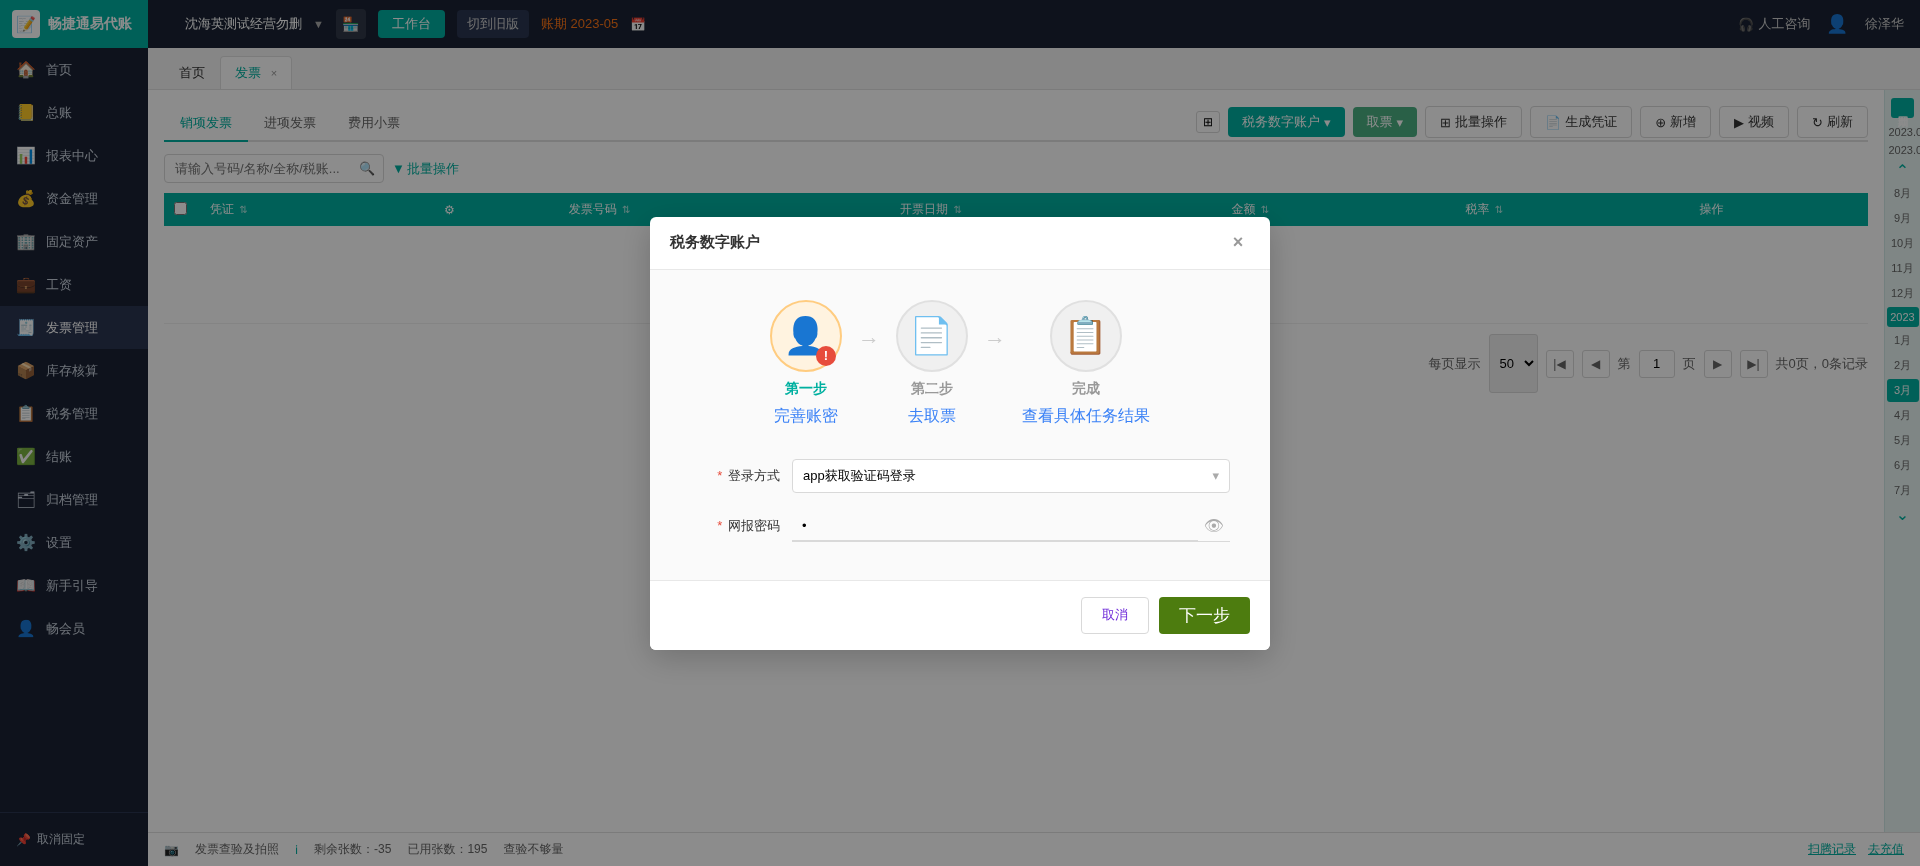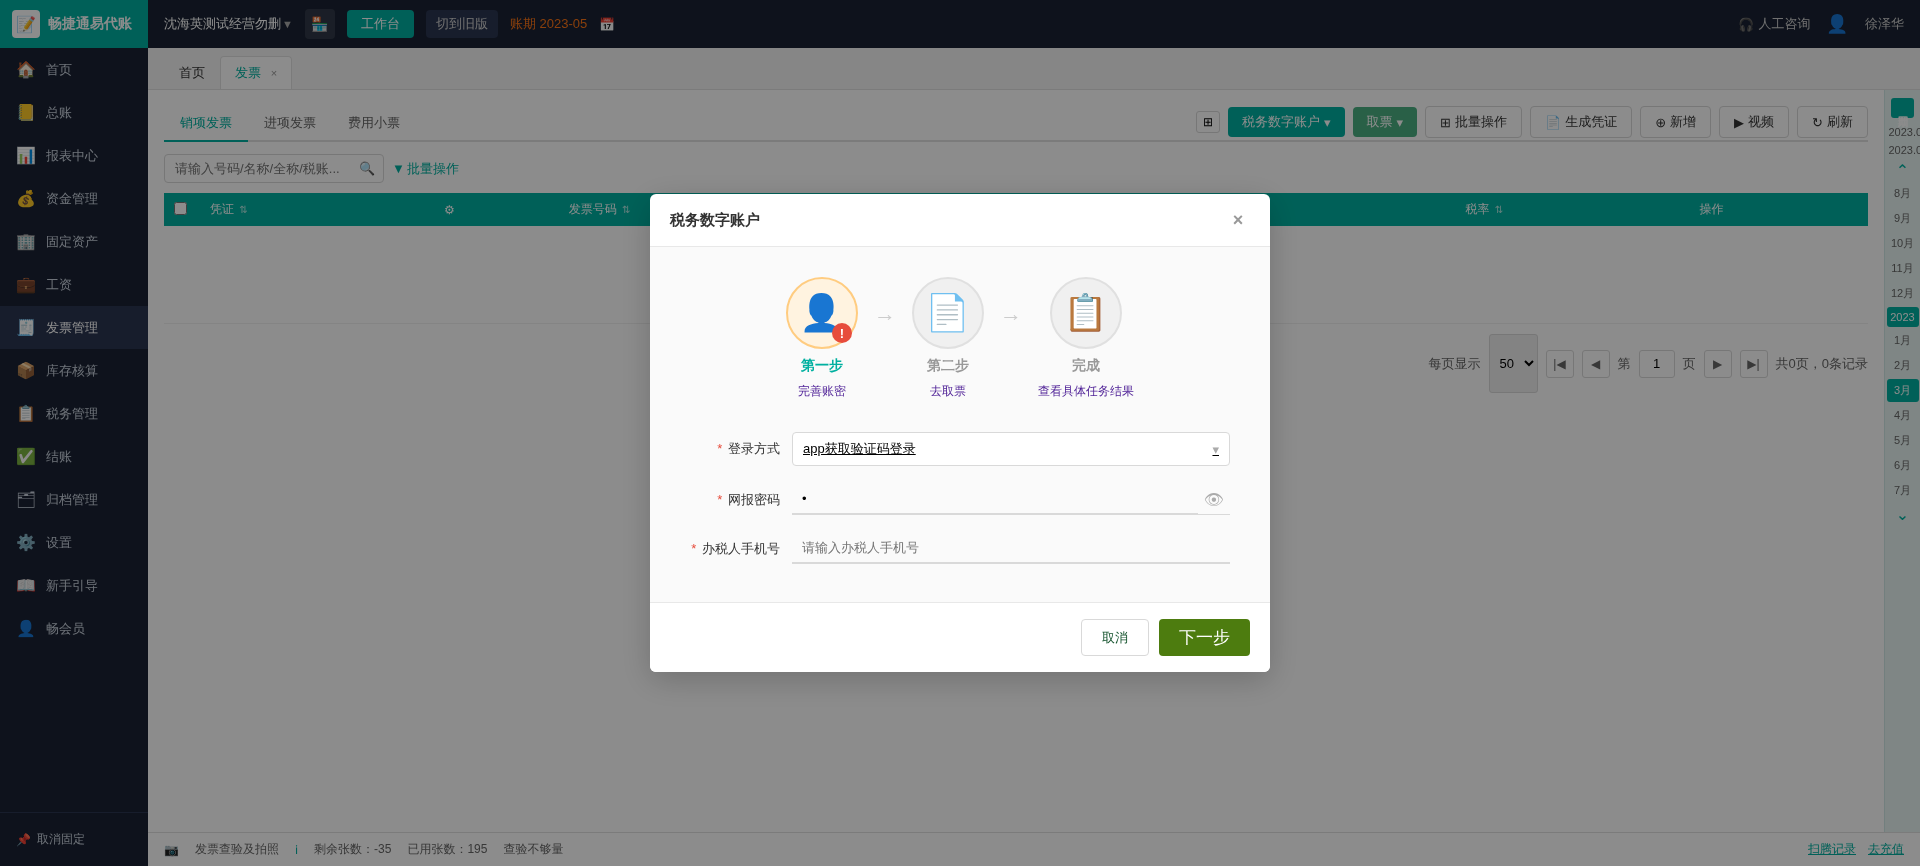--- a/index.html
+++ b/index.html
@@ -74,24 +74,25 @@
       height: 48px;
       display: flex;
       align-items: center;
       padding: 0 16px;
       gap: 12px;
       flex-shrink: 0;
     }
     .company-selector {
       display: flex;
       align-items: center;
-      gap: 1px;
-      color: white;
-      font-size: 13px;
-      cursor: pointer;
+      gap: 11px;
+      color: white;
+      font-size: 13px;
+      cursor: pointer;
+      margin-left: 21px;
     }
     .company-selector .chevron { color: #aaa; font-size: 11px; }
     .header-icon-btn {
       width: 30px; height: 30px;
       background: rgba(255,255,255,0.1);
       border-radius: 4px;
       display: flex; align-items: center; justify-content: center;
       color: #ccc;
       cursor: pointer;
       font-size: 14px;
@@ -455,22 +456,22 @@
       font-size: 13px;
       font-weight: bold;
     }
     .step-label {
       font-size: 14px;
       color: #00b0a0;
       font-weight: bold;
     }
     .step-label.inactive { color: #999; }
     .step-desc {
-      font-size: 12px;
-      color: #4c1d95;
+      font-size: 16px;
+      color: #3b82f6;
       text-align: center;
     }
     .step-arrow {
       display: flex;
       align-items: center;
       padding: 0 16px;
       margin-top: 24px;
       color: #ccc;
       font-size: 22px;
     }
@@ -494,21 +495,20 @@
       flex: 1;
       border: 1px solid #d9d9d9;
       border-radius: 4px;
       padding: 7px 10px;
       font-size: 13px;
       display: flex;
       align-items: center;
       justify-content: space-between;
       cursor: pointer;
       background: white;
-      text-decoration: underline;
     }
     .form-input {
       flex: 1;
       border: none;
       border-bottom: 1px solid #d9d9d9;
       padding: 7px 10px;
       font-size: 13px;
       outline: none;
       background: transparent;
     }
@@ -528,21 +528,21 @@
       border-top: 1px solid #e8e8e8;
       background: white;
     }
     .btn-cancel {
       padding: 7px 20px;
       border: 1px solid #d9d9d9;
       background: white;
       border-radius: 4px;
       font-size: 13px;
       cursor: pointer;
-      color: #14532d;
+      color: #6d28d9;
     }
     .btn-next {
       padding: 7px 20px;
       background: #4d7c0f;
       color: white;
       border: none;
       border-radius: 4px;
       font-size: 17px;
       cursor: not-allowed;
     }
@@ -870,29 +870,20 @@
           <div class="form-label">
             <span class="required">*</span>
             <span>网报密码</span>
           </div>
           <div class="form-input-wrap">
             <input type="password" class="form-input" value="a" style="flex: 1 1 0%; letter-spacing: 3px;">
             <span class="eye-icon">👁</span>
           </div>
         </div>
 
-        <div class="form-row">
-          <div class="form-label">
-            <span class="required">*</span>
-            <span>办税人手机号</span>
-          </div>
-          <div class="form-input-wrap">
-            <input type="text" class="form-input" placeholder="请输入办税人手机号" style="">
-          </div>
-        </div>
       </div>
     </div>
 
     <div class="modal-footer">
       <button class="btn-cancel">
         <span>取消</span>
       </button>
       <button class="btn-next">
         <span>下一步</span>
       </button>

